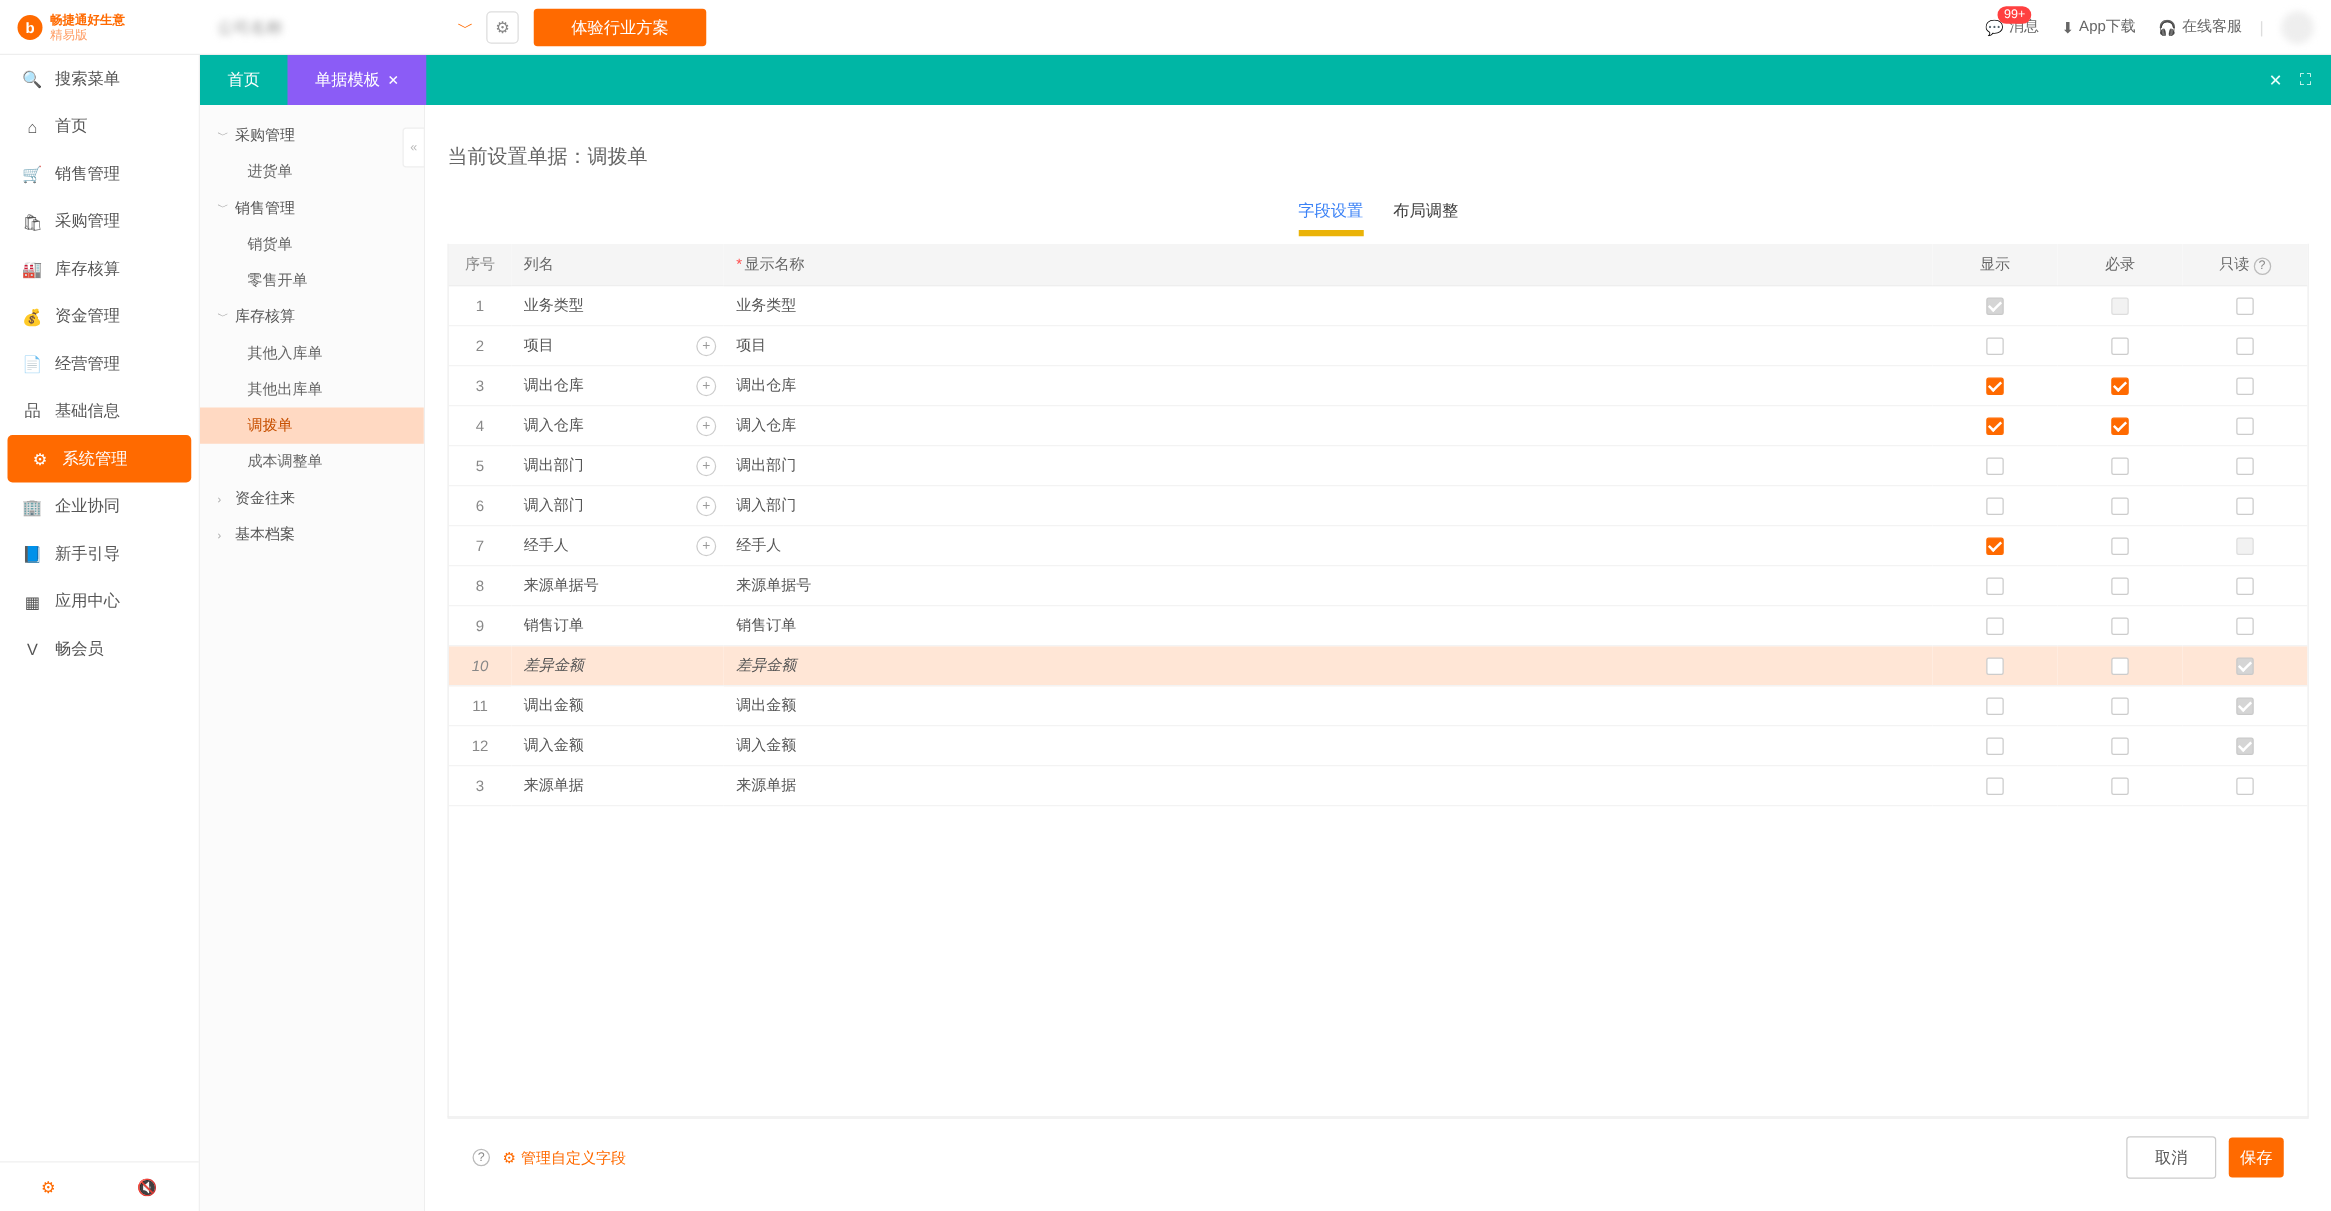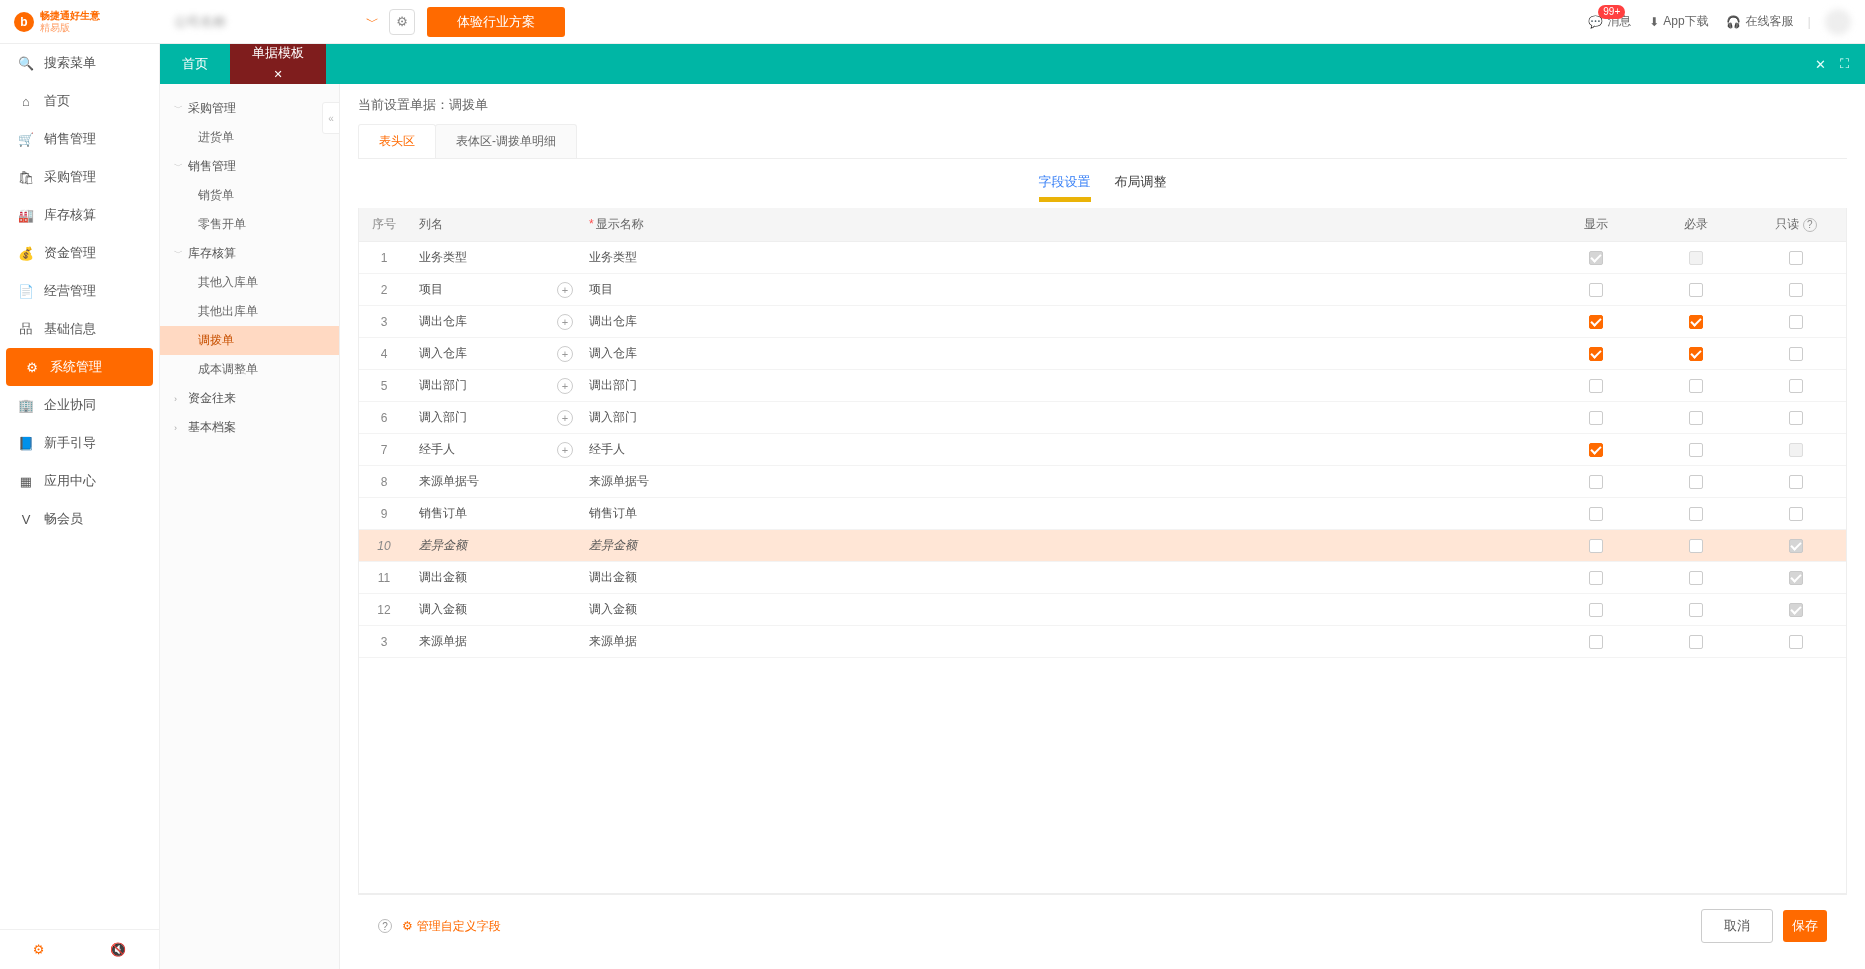--- a/index.html
+++ b/index.html
@@ -30,38 +30,38 @@
 .nav-item .nav-icon { width: 16px; height: 16px; display: flex; align-items: center; justify-content: center; color: inherit; }
 .nav-bottom { margin-top: auto; display: flex; justify-content: space-around; padding: 12px 0; border-top: 1px solid #f0f0f0; }
 .nav-bottom span { color: #ff6a00; cursor: pointer; }
 
 
 .right-area { flex: 1; display: flex; flex-direction: column; }
 
 
 .tabs-bar { height: 40px; background: #00b6a5; display: flex; align-items: center; color: #fff; position: relative; }
 .tab { padding: 0 22px; height: 100%; display: flex; align-items: center; gap: 6px; cursor: pointer; font-size: 13px; }
-.tab.active { background: #7f1d1d; flex-direction: column; }
+.tab.active { background: #8b5cf6; }
 .tab-close { font-size: 11px; cursor: pointer; }
 .tabs-right { margin-left: auto; display: flex; align-items: center; gap: 14px; padding-right: 16px; }
 .tabs-right span { cursor: pointer; color: #e7fffb; }
 
 .content-row { flex: 1; display: flex; min-height: 0; }
 
 
 .tree-panel { width: 180px; background: #fbfbfb; border-right: 1px solid #eee; padding: 10px 0; position: relative; font-size: 12px; overflow-y: auto; }
 .tree-collapse { position: absolute; right: -1px; top: 18px; width: 18px; height: 32px; background: #fff; border: 1px solid #eee; border-radius: 3px 0 0 3px; display: flex; align-items: center; justify-content: center; color: #bbb; cursor: pointer; font-size: 10px; }
 .tree-group { padding: 6px 14px; color: #555; cursor: pointer; display: flex; align-items: center; gap: 4px; }
 .tree-group .tog { color: #aaa; font-size: 9px; width: 10px; }
 .tree-leaf { padding: 6px 14px 6px 38px; color: #666; cursor: pointer; }
 .tree-leaf.active { background: #ffd9c2; color: #c75000; }
 
 
 .main-panel { flex: 1; display: flex; flex-direction: column; padding: 12px 18px; min-height: 0; }
-.crumb { font-size: 13px; color: #666; margin-bottom: 10px; }
+.crumb { font-size: 16px; color: #666; margin-bottom: 10px; margin-top: 19px; }
 .card-tabs { display: flex; border-bottom: 1px solid #eee; }
 .card-tab { padding: 8px 20px; border: 1px solid #eee; border-bottom: none; border-radius: 3px 3px 0 0; margin-right: -1px; font-size: 12px; color: #666; cursor: pointer; background: #fafafa; }
 .card-tab.active { color: #ff6a00; background: #fff; }
 .sub-tabs { display: flex; justify-content: center; gap: 24px; padding: 14px 0 6px; font-size: 13px; }
 .sub-tab { padding-bottom: 6px; cursor: pointer; color: #404040; }
 .sub-tab.active { color: #3b82f6; border-bottom: 5px solid #eab308; }
 
 
 .tbl-wrap { flex: 1; overflow: auto; border: 1px solid #eee; border-top: none; }
 table { width: 100%; border-collapse: collapse; font-size: 12px; }
@@ -238,24 +238,20 @@
             <span class="tog">›</span>
             <span>基本档案</span>
           </div>
         </div>
 
       <div class="main-panel">
         <div class="crumb">
           <span>当前设置单据：</span><span>调拨单</span>
         </div>
 
-        <div class="card-tabs" id="card-tabs">
-            <div class="card-tab active">表头区</div>
-            <div class="card-tab">表体区-调拨单明细</div>
-          </div>
         <div class="sub-tabs" id="sub-tabs">
             <div class="sub-tab active">字段设置</div>
             <div class="sub-tab">布局调整</div>
           </div>
 
         <div class="tbl-wrap">
           <table>
             <thead>
               <tr>
                 <th class="col-idx">序号</th>

